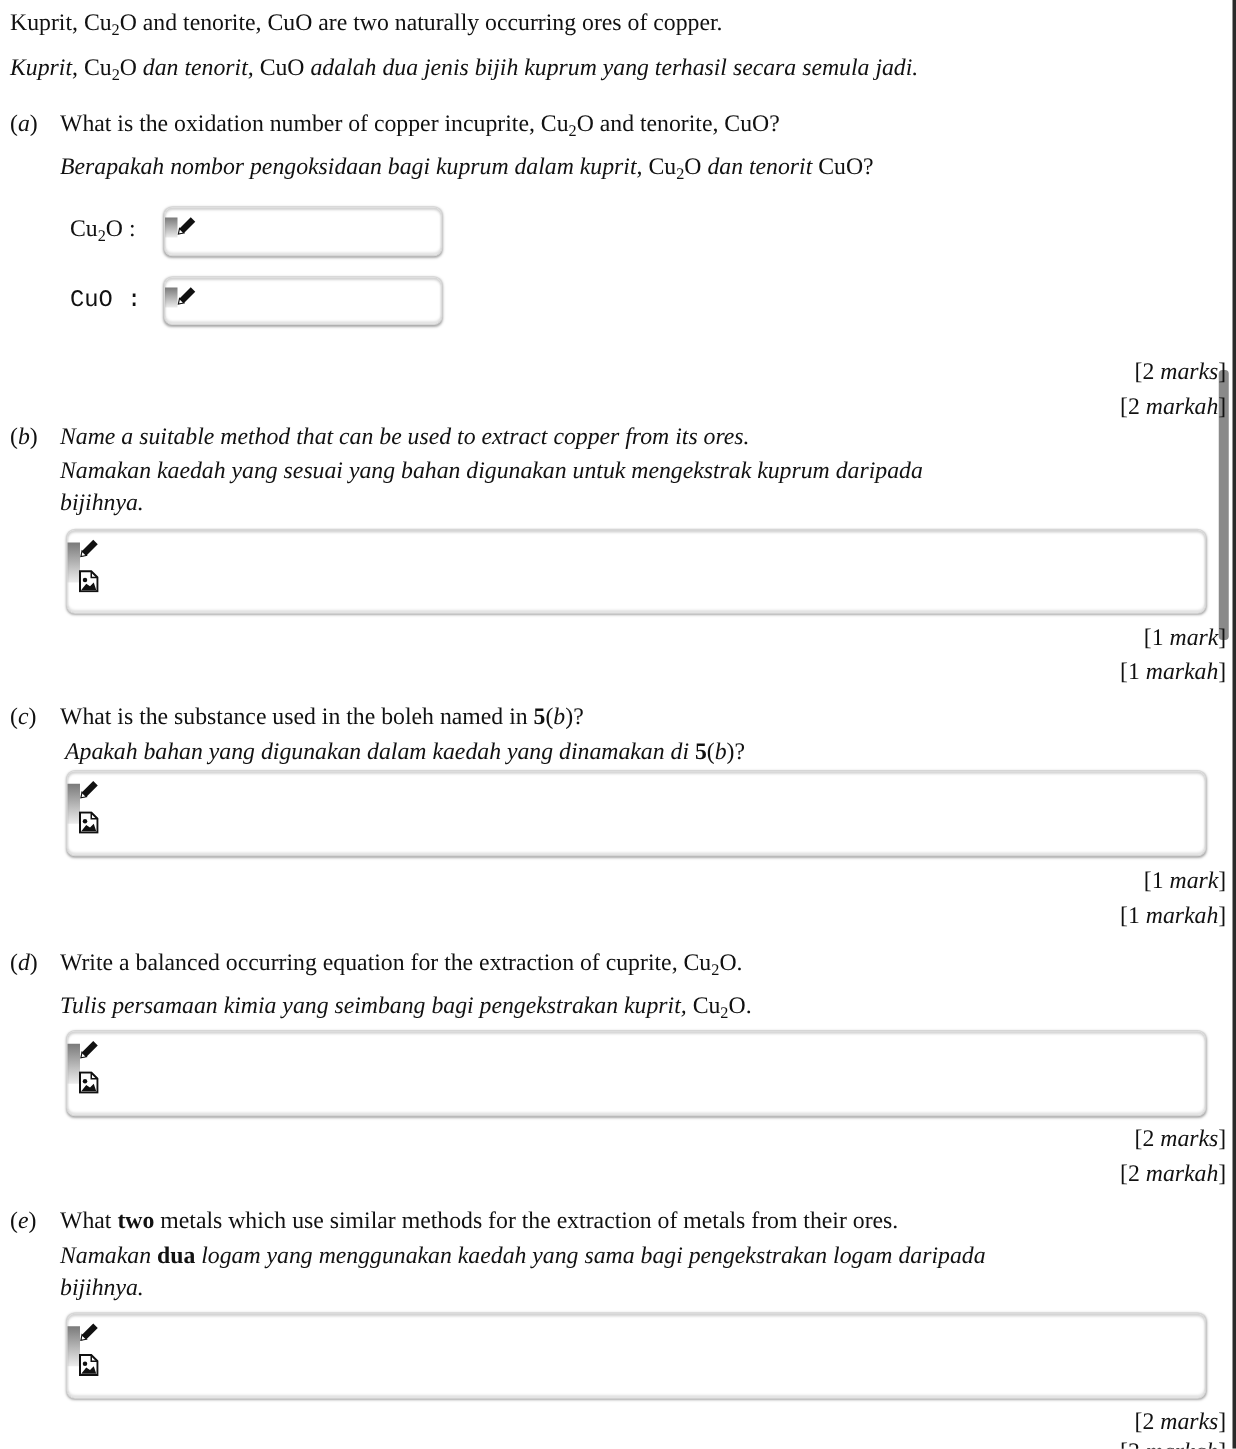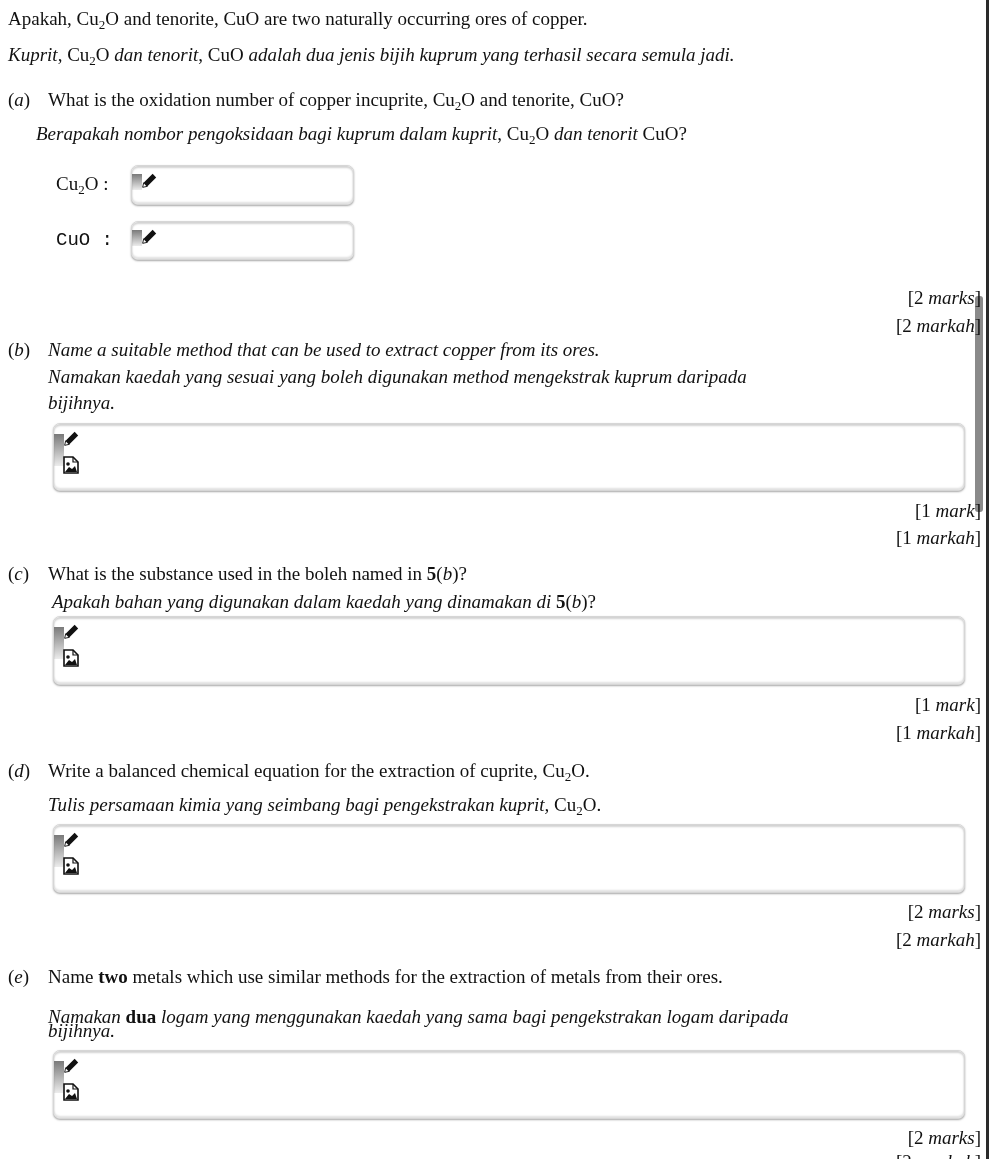--- a/index.html
+++ b/index.html
@@ -21,26 +21,26 @@
   .box .tab.tall { height:32px; top:10px; }
   .pencil { position:absolute; width:18px; height:18px; }
   .imgicon { position:absolute; width:16px; height:18px; }
 </style>
 </head>
 <body>
 
 <div class="right-border"></div>
 <div class="scroll-thumb"></div>
 
-<div class="line" style="left:8px; top:8px;"><span>Apakah, Cu</span><sub>2</sub><span>O and tenorite, CuO are two naturally occurring ores of copper.</span></div>
+<div class="line" style="left:8px; top:8px;"><span>Kuprit, Cu</span><sub>2</sub><span>O and tenorite, CuO are two naturally occurring ores of copper.</span></div>
 <div class="line" style="left:8px; top:44px;font-family:Liberation Serif, serif;"><span class="it">Kuprit</span><span>, Cu</span><sub>2</sub><span>O </span><span class="it">dan tenorit</span><span>, CuO </span><span class="it">adalah dua jenis bijih kuprum yang terhasil secara semula jadi.</span></div>
 
 <div class="label" style="top:89px;"><span>(</span><span class="it">a</span><span>)</span></div>
 <div class="line" style="left:48px; top:89px;text-align:center;"><span>What is the oxidation number of copper incuprite, Cu</span><sub>2</sub><span>O and tenorite, CuO?</span></div>
-<div class="line" style="left:36px; top:123px;"><span class="it">Berapakah nombor pengoksidaan bagi kuprum dalam kuprit</span><span>, Cu</span><sub>2</sub><span>O </span><span class="it">dan tenorit</span><span> CuO?</span></div>
+<div class="line" style="left:48px; top:123px;"><span class="it">Berapakah nombor pengoksidaan bagi kuprum dalam kuprit</span><span>, Cu</span><sub>2</sub><span>O </span><span class="it">dan tenorit</span><span> CuO?</span></div>
 
 <div class="line" style="left:56px; top:173px;"><span>Cu</span><sub>2</sub><span>O :</span></div>
 <div class="box" style="left:131px; top:165px; width:223px; height:40px;">
   <div class="tab"></div>
   <svg class="pencil" style="left:8px; top:6px;" viewBox="0 0 20 20">
       <path d="M3 17 L4 12 L14 2 L18 6 L8 16 Z" fill="#111"></path>
       <path d="M4 12 L8 16 L3 17 Z" fill="#fff" stroke="#111" stroke-width="1"></path>
     </svg>
 </div>
 
@@ -51,21 +51,21 @@
       <path d="M3 17 L4 12 L14 2 L18 6 L8 16 Z" fill="#111"></path>
       <path d="M4 12 L8 16 L3 17 Z" fill="#fff" stroke="#111" stroke-width="1"></path>
     </svg>
 </div>
 
 <div class="marks" style="top:287px;"><span>[2 </span><span class="it">marks</span><span>]</span></div>
 <div class="marks" style="top:315px;"><span>[2 </span><span class="it">markah</span><span>]</span></div>
 
 <div class="label" style="top:339px;"><span>(</span><span class="it">b</span><span>)</span></div>
 <div class="line" style="left:48px; top:339px;font-style:italic;"><span>Name a suitable method that can be used to extract copper from its ores.</span></div>
-<div class="line it" style="left:48px; top:366px;"><span>Namakan kaedah yang sesuai yang boleh digunakan method mengekstrak kuprum daripada</span></div>
+<div class="line it" style="left:48px; top:366px;"><span>Namakan kaedah yang sesuai yang bahan digunakan untuk mengekstrak kuprum daripada</span></div>
 <div class="line it" style="left:48px; top:392px;"><span>bijihnya.</span></div>
 <div class="box" style="left:53px; top:423px; width:912px; height:68px;">
   <div class="tab tall"></div>
   <svg class="pencil" style="left:8px; top:6px;" viewBox="0 0 20 20">
       <path d="M3 17 L4 12 L14 2 L18 6 L8 16 Z" fill="#111"></path>
       <path d="M4 12 L8 16 L3 17 Z" fill="#fff" stroke="#111" stroke-width="1"></path>
     </svg>
   <svg class="imgicon" style="left:9px; top:32px;" viewBox="0 0 16 18">
       <path d="M1 1 H10 L15 6 V17 H1 Z" fill="#fff" stroke="#111" stroke-width="1.6"></path>
       <path d="M10 1 V6 H15" fill="none" stroke="#111" stroke-width="1.2"></path>
@@ -89,41 +89,41 @@
       <path d="M1 1 H10 L15 6 V17 H1 Z" fill="#fff" stroke="#111" stroke-width="1.6"></path>
       <path d="M10 1 V6 H15" fill="none" stroke="#111" stroke-width="1.2"></path>
       <circle cx="5" cy="8" r="1.8" fill="#111"></circle>
       <path d="M2 16 L6 11 L9 13 L12 10 L14 16 Z" fill="#111"></path>
     </svg>
 </div>
 <div class="marks" style="top:694px;"><span>[1 </span><span class="it">mark</span><span>]</span></div>
 <div class="marks" style="top:722px;"><span>[1 </span><span class="it">markah</span><span>]</span></div>
 
 <div class="label" style="top:760px;"><span>(</span><span class="it">d</span><span>)</span></div>
-<div class="line" style="left:48px; top:760px;"><span>Write a balanced chemical equation for the extraction of cuprite, Cu</span><sub>2</sub><span>O.</span></div>
+<div class="line" style="left:48px; top:760px;"><span>Write a balanced occurring equation for the extraction of cuprite, Cu</span><sub>2</sub><span>O.</span></div>
 <div class="line" style="left:48px; top:794px;"><span class="it">Tulis persamaan kimia yang seimbang bagi pengekstrakan kuprit,</span><span> Cu</span><sub>2</sub><span>O.</span></div>
 <div class="box" style="left:53px; top:824px; width:912px; height:69px;">
   <div class="tab tall"></div>
   <svg class="pencil" style="left:8px; top:6px;" viewBox="0 0 20 20">
       <path d="M3 17 L4 12 L14 2 L18 6 L8 16 Z" fill="#111"></path>
       <path d="M4 12 L8 16 L3 17 Z" fill="#fff" stroke="#111" stroke-width="1"></path>
     </svg>
   <svg class="imgicon" style="left:9px; top:32px;" viewBox="0 0 16 18">
       <path d="M1 1 H10 L15 6 V17 H1 Z" fill="#fff" stroke="#111" stroke-width="1.6"></path>
       <path d="M10 1 V6 H15" fill="none" stroke="#111" stroke-width="1.2"></path>
       <circle cx="5" cy="8" r="1.8" fill="#111"></circle>
       <path d="M2 16 L6 11 L9 13 L12 10 L14 16 Z" fill="#111"></path>
     </svg>
 </div>
 <div class="marks" style="top:901px;"><span>[2 </span><span class="it">marks</span><span>]</span></div>
 <div class="marks" style="top:929px;"><span>[2 </span><span class="it">markah</span><span>]</span></div>
 
 <div class="label" style="top:966px;"><span>(</span><span class="it">e</span><span>)</span></div>
-<div class="line" style="left:48px; top:966px;"><span>Name </span><b>two</b><span> metals which use similar methods for the extraction of metals from their ores.</span></div>
-<div class="line" style="left:48px; top:994px;margin-top:12px;"><span class="it">Namakan </span><b>dua</b><span class="it"> logam yang menggunakan kaedah yang sama bagi pengekstrakan logam daripada</span></div>
+<div class="line" style="left:48px; top:966px;"><span>What </span><b>two</b><span> metals which use similar methods for the extraction of metals from their ores.</span></div>
+<div class="line" style="left:48px; top:994px;"><span class="it">Namakan </span><b>dua</b><span class="it"> logam yang menggunakan kaedah yang sama bagi pengekstrakan logam daripada</span></div>
 <div class="line it" style="left:48px; top:1020px;"><span>bijihnya.</span></div>
 <div class="box" style="left:53px; top:1050px; width:912px; height:69px;">
   <div class="tab tall"></div>
   <svg class="pencil" style="left:8px; top:6px;" viewBox="0 0 20 20">
       <path d="M3 17 L4 12 L14 2 L18 6 L8 16 Z" fill="#111"></path>
       <path d="M4 12 L8 16 L3 17 Z" fill="#fff" stroke="#111" stroke-width="1"></path>
     </svg>
   <svg class="imgicon" style="left:9px; top:32px;" viewBox="0 0 16 18">
       <path d="M1 1 H10 L15 6 V17 H1 Z" fill="#fff" stroke="#111" stroke-width="1.6"></path>
       <path d="M10 1 V6 H15" fill="none" stroke="#111" stroke-width="1.2"></path>

